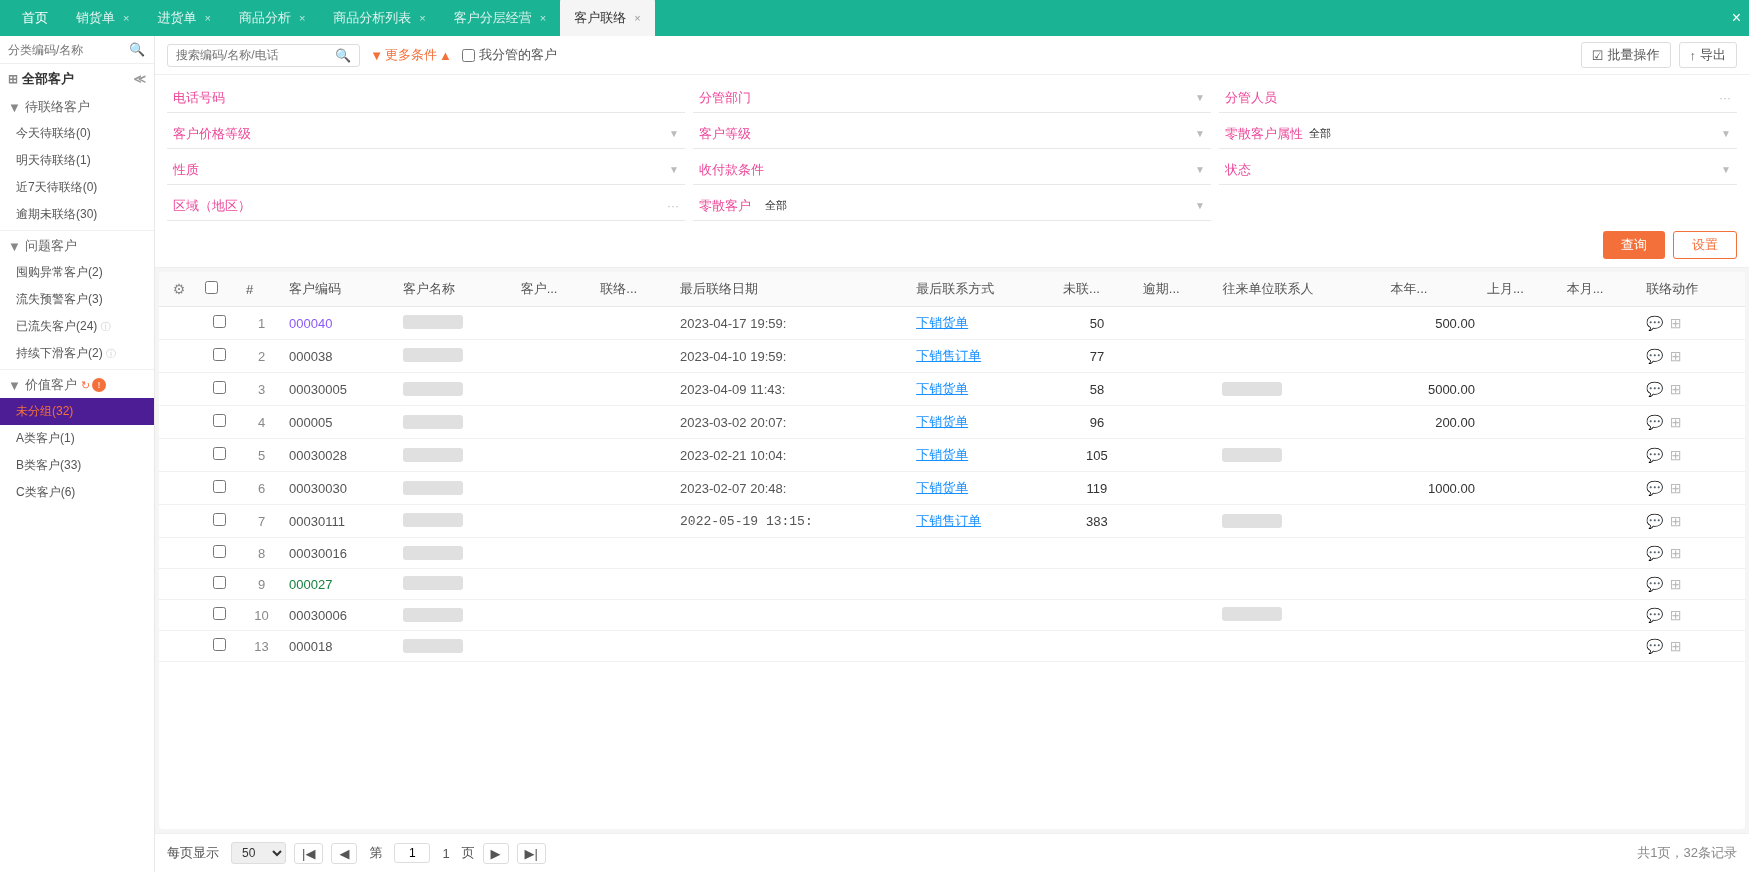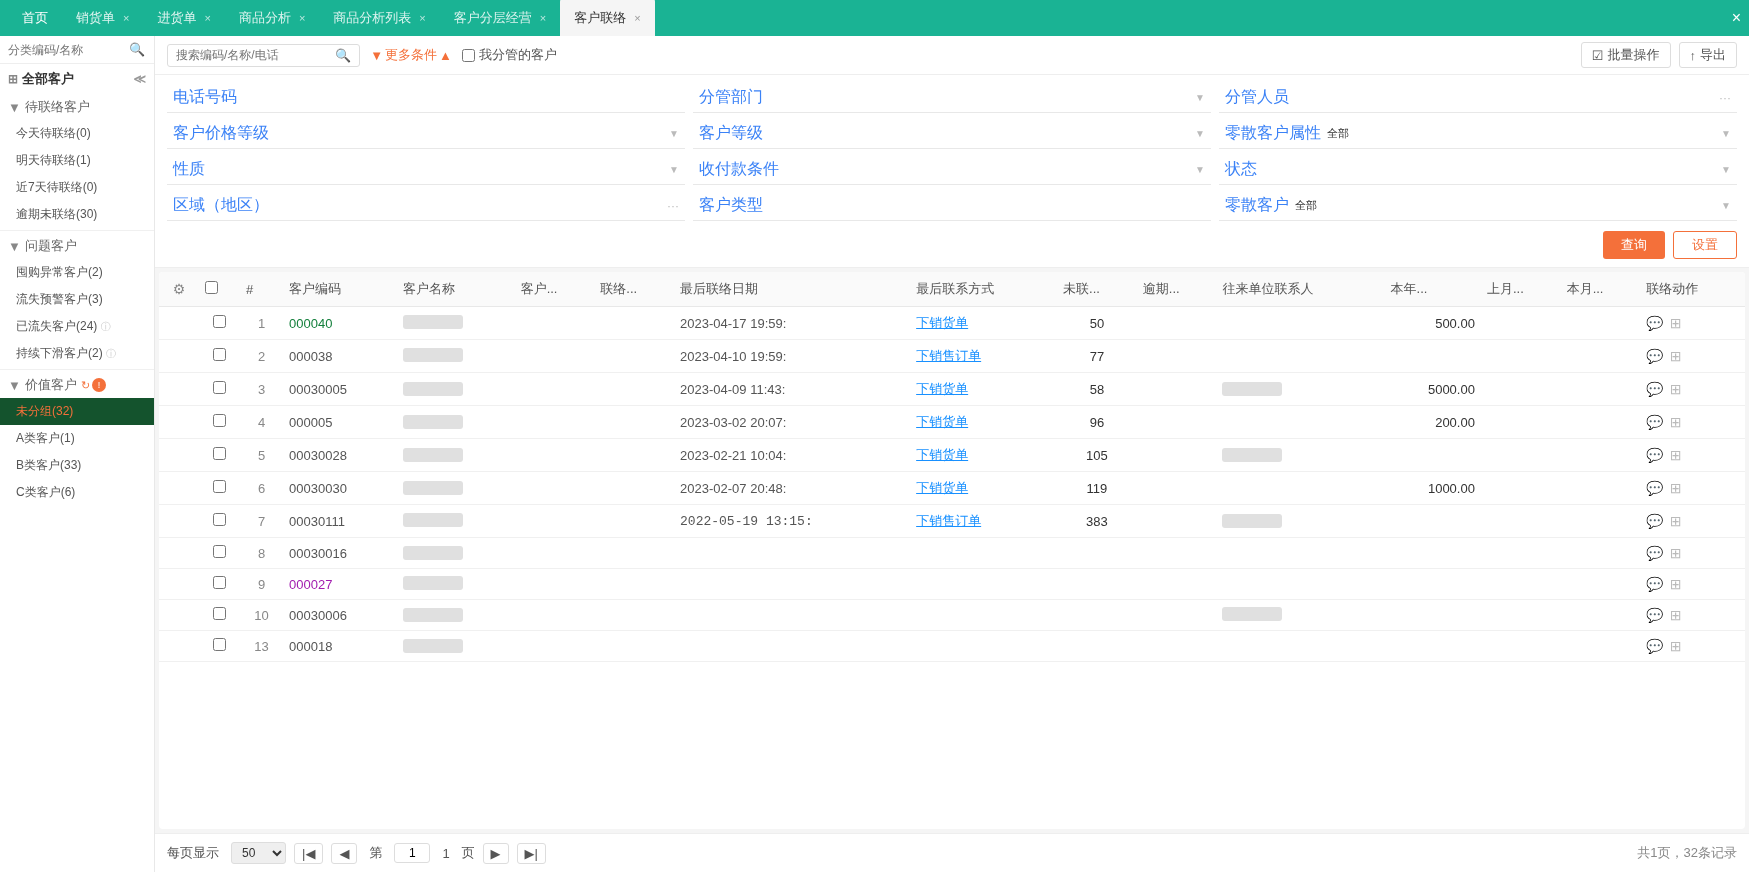--- a/index.html
+++ b/index.html
@@ -45,21 +45,21 @@
     }
     .sidebar-section-header .icon-grid { color: #888; font-size: 12px; }
     .sidebar-collapse-btn { margin-left: auto; color: #999; font-size: 12px; cursor: pointer; }
     .sidebar-group-title {
       display: flex; align-items: center; padding: 4px 8px; color: #666; font-size: 12px; cursor: pointer;
     }
     .sidebar-group-title .arrow { margin-right: 4px; color: #888; }
     .sidebar-item {
       padding: 5px 8px 5px 16px; color: #555; font-size: 12px; cursor: pointer;
     }
-    .sidebar-item.active { background: #14532d; color: #f4703a; }
+    .sidebar-item.active { background: #4c1d95; color: #f4703a; }
     .sidebar-divider { height: 1px; background: #f0f0f0; margin: 2px 0; }
 
     
     .content-area { flex: 1; display: flex; flex-direction: column; overflow: hidden; background: #f5f5f5; }
 
     
     .filter-bar {
       background: white; padding: 6px 12px; display: flex; align-items: center; gap: 10px;
       border-bottom: 1px solid #eee;
     }
@@ -78,21 +78,21 @@
     .advanced-filter {
       background: white; padding: 8px 12px; border-bottom: 1px solid #eee;
     }
     .filter-row {
       display: grid; grid-template-columns: 1fr 1fr 1fr; gap: 8px; margin-bottom: 6px;
     }
     .filter-field {
       display: flex; align-items: center; border-bottom: 1px solid #e8e8e8;
       padding: 4px 6px; gap: 6px; min-height: 30px;
     }
-    .filter-label { color: #3b82f6; font-size: 16px; white-space: nowrap; min-width: 60px; }
+    .filter-label { color: #ec4899; font-size: 13px; white-space: nowrap; min-width: 60px; }
     .filter-input { flex: 1; border: none; outline: none; font-size: 11px; color: #333; }
     .filter-arrow { color: #bbb; font-size: 10px; margin-left: auto; cursor: pointer; }
     .filter-dots { color: #bbb; font-size: 12px; margin-left: auto; cursor: pointer; }
     .btn-query {
       background: #f4703a; color: white; border: none; padding: 5px 18px;
       border-radius: 3px; cursor: pointer; font-size: 13px;
     }
     .btn-reset {
       background: white; color: #f4703a; border: 1px solid #f4703a; padding: 4px 18px;
       border-radius: 3px; cursor: pointer; font-size: 13px;
@@ -295,24 +295,20 @@
             <span class="filter-label">状态</span>
             <input class="filter-input" style="">
             <span class="filter-arrow">▼</span>
           </div>
         </div>
         <div class="filter-row">
           <div class="filter-field">
             <span class="filter-label">区域（地区）</span>
             <input class="filter-input" style="">
             <span class="filter-dots">···</span>
-          </div>
-          <div class="filter-field">
-            <span class="filter-label">客户类型</span>
-            <input class="filter-input" style="">
           </div>
           <div class="filter-field">
             <span class="filter-label">零散客户</span>
             <input class="filter-input" value="全部" style="">
             <span class="filter-arrow">▼</span>
           </div>
         </div>
         <div class="filter-buttons">
           <button class="btn-query">查询</button>
           <button class="btn-reset">设置</button>
@@ -339,21 +335,21 @@
               <th>上月...</th>
               <th>本月...</th>
               <th>联络动作</th>
             </tr>
           </thead>
           <tbody id="table-body">
           <tr>
     <td></td>
     <td><input type="checkbox" style=""></td>
     <td style="text-align:center;color:#888;">1</td>
-    <td style="color:#15803d;">000040</td>
+    <td style="color:#8b5cf6;">000040</td>
     <td><span class="blurred">**亲仁</span></td>
     <td></td>
     <td></td>
     <td style="color:#555;">2023-04-17 19:59:</td>
     <td><a class="link-text">下销货单</a></td>
     <td style="text-align:center;">50</td>
     <td></td>
     <td></td>
     <td style="text-align:right;">500.00</td>
     <td></td>
@@ -523,21 +519,21 @@
       <div class="action-icons">
         <span style="color:#bbb;">💬</span>
         <span style="color:#bbb;">⊞</span>
       </div>
     </td>
   </tr>
               <tr>
     <td></td>
     <td><input type="checkbox" style=""></td>
     <td style="text-align:center;color:#888;">9</td>
-    <td style="color:#a21caf;">000027</td>
+    <td style="color:#15803d;">000027</td>
     <td><span class="blurred">**公</span></td>
     <td></td>
     <td></td>
     <td style="color:#555;"></td>
     <td></td>
     <td style="text-align:center;"></td>
     <td></td>
     <td></td>
     <td style="text-align:right;"></td>
     <td></td>

